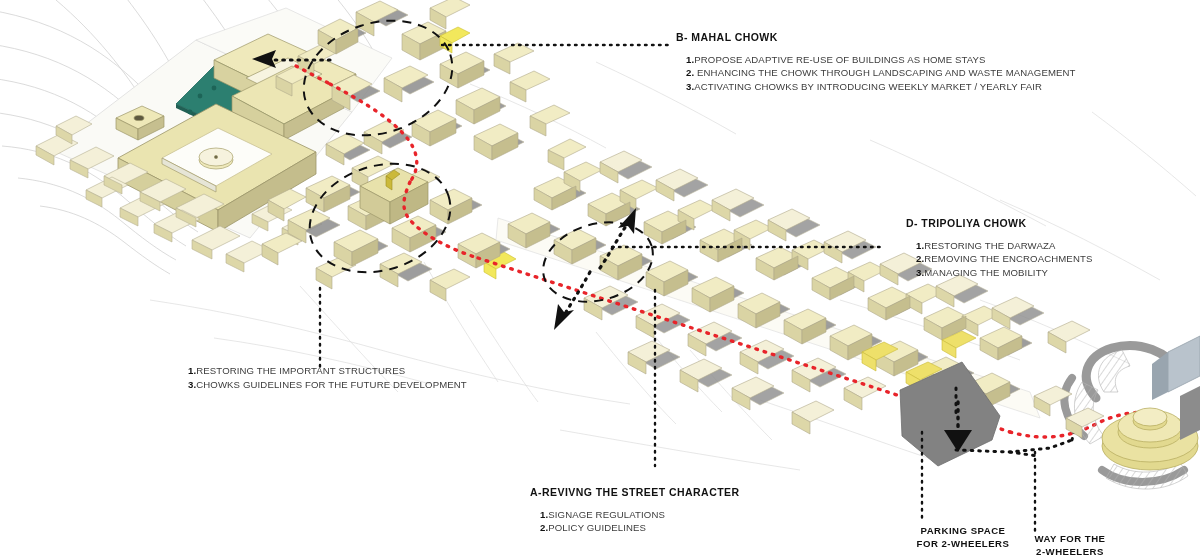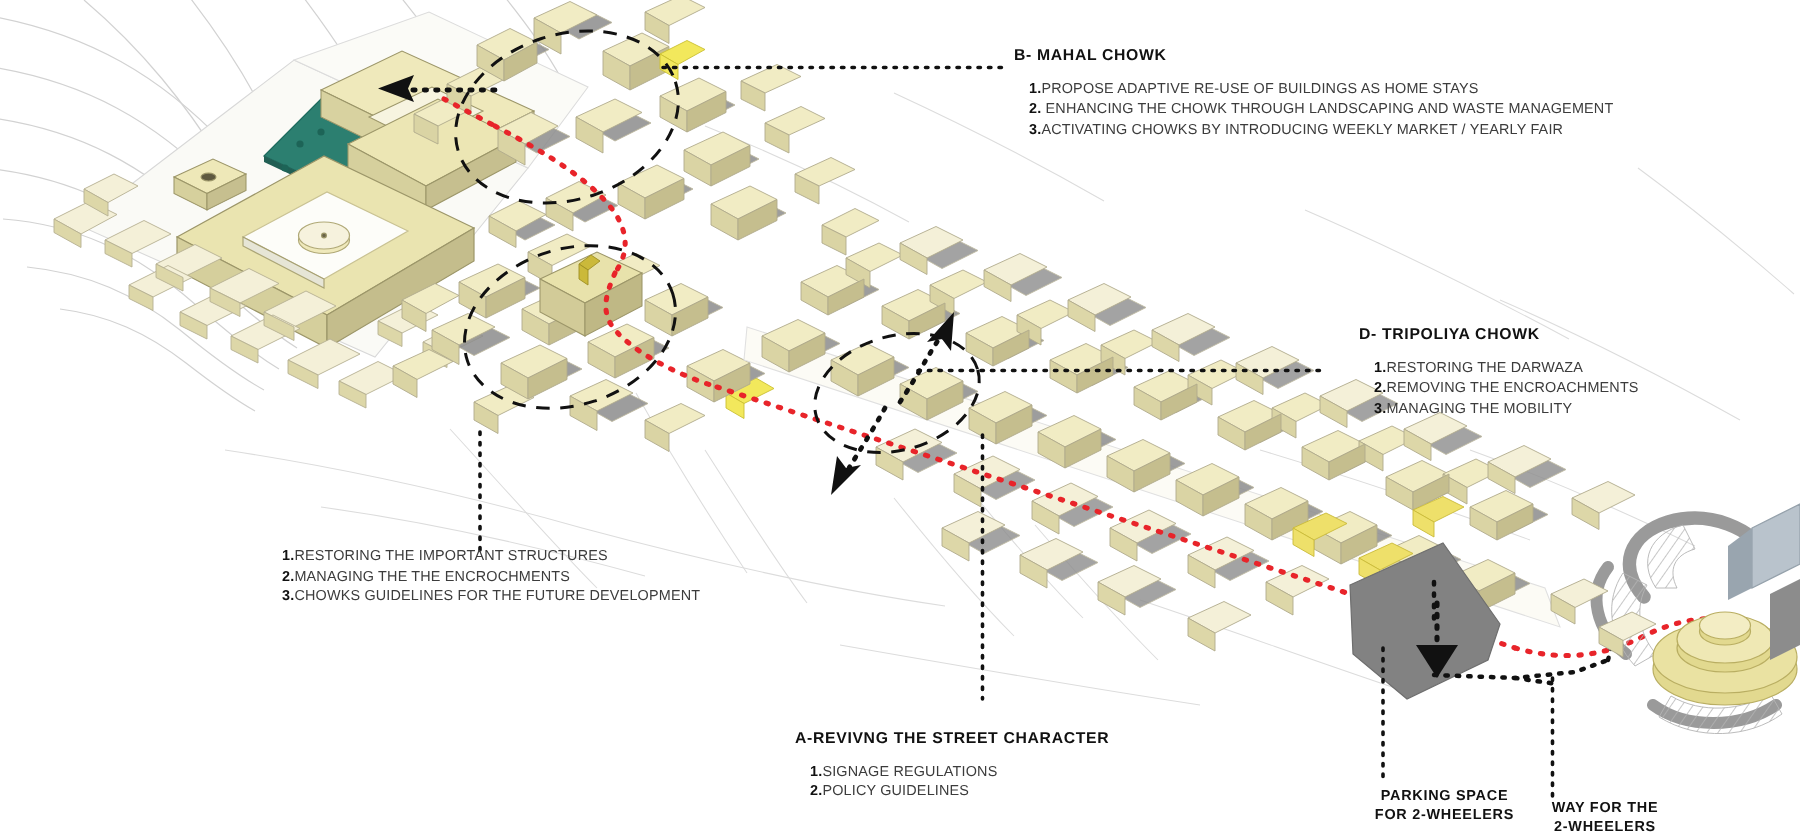--- a/index.html
+++ b/index.html
@@ -630,21 +630,20 @@
     <ul class="c-list">
       <li><b>1.</b><span>RESTORING THE DARWAZA</span></li>
       <li><b>2.</b><span>REMOVING THE ENCROACHMENTS</span></li>
       <li><b>3.</b><span>MANAGING THE MOBILITY</span></li>
     </ul>
   </div>
 
   <div class="callout indent" style="left:178px;top:364px;">
     <ul class="c-list">
       <li><b>1.</b><span>RESTORING THE IMPORTANT STRUCTURES</span></li>
-      <li><b>2.</b><span>MANAGING THE THE ENCROCHMENTS</span></li>
       <li><b>3.</b><span>CHOWKS GUIDELINES FOR THE FUTURE DEVELOPMENT</span></li>
     </ul>
   </div>
 
   <div class="callout indent" style="left:530px;top:467px;margin-top:20px;">
     <div class="c-title">A-REVIVNG THE STREET CHARACTER</div>
     <ul class="c-list">
       <li><b>1.</b><span>SIGNAGE REGULATIONS</span></li>
       <li><b>2.</b><span>POLICY GUIDELINES</span></li>
     </ul>

